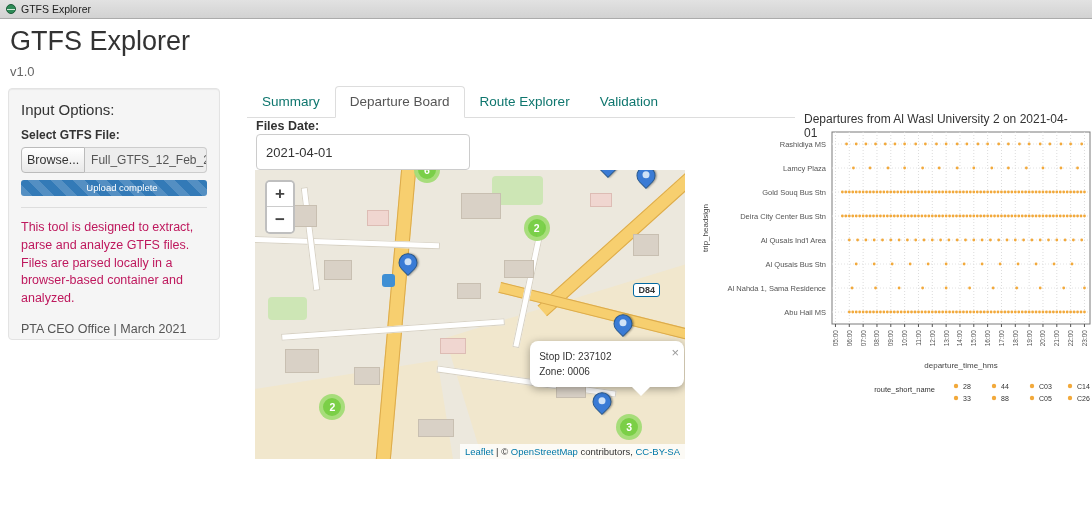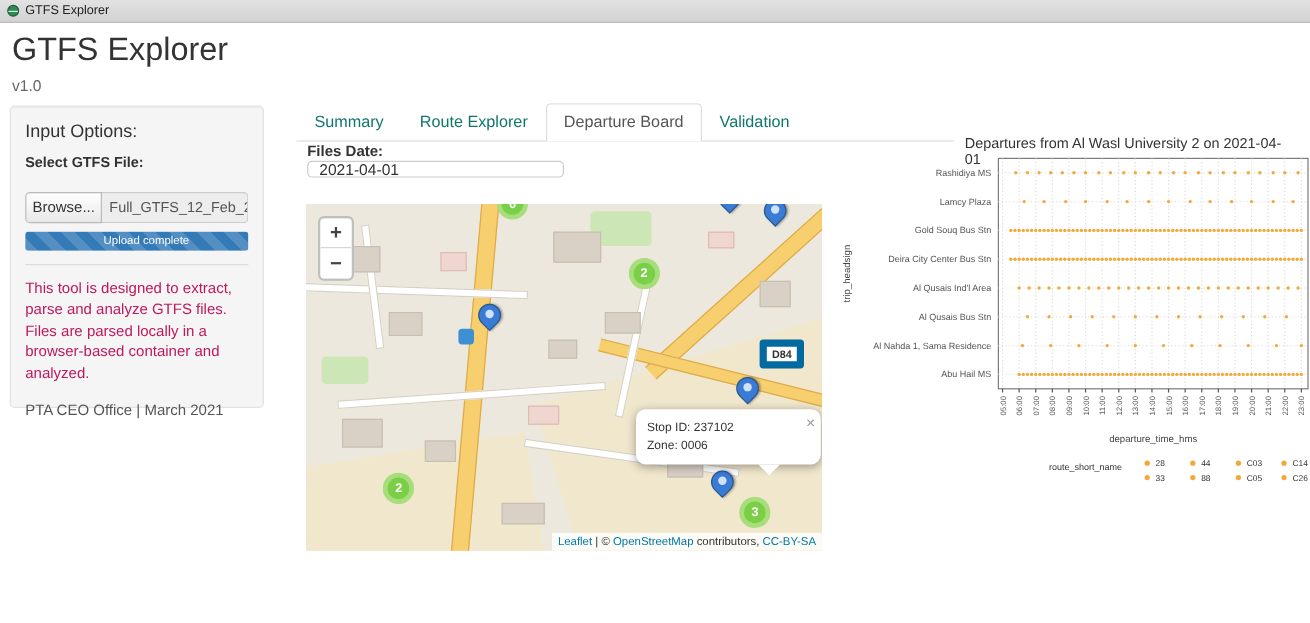--- a/index.html
+++ b/index.html
@@ -17,21 +17,21 @@
 
   
   .page-title { position:absolute; left:10px; top:26px; font-size:27px; font-weight:400; color:#333; }
   .page-version { position:absolute; left:10px; top:64px; font-size:13px; color:#666; }
 
   
   .well { position:absolute; left:8px; top:88px; width:212px; height:252px;
     background:#f5f5f5; border:1px solid #e3e3e3; border-radius:4px; padding:12px;
     box-shadow:inset 0 1px 1px rgba(0,0,0,.05); }
   .well h2 { font-size:15px; font-weight:400; color:#333; margin-bottom:10px; }
-  .file-label { font-size:12px; font-weight:bold; margin-bottom:18px; }
+  .file-label { font-size:12px; font-weight:bold; margin-bottom:5px; }
   .file-group { display:flex; height:26px; margin-bottom:7px; }
   .browse-btn { background:linear-gradient(#ffffff,#e8e8e8); border:1px solid #bbb;
     border-radius:4px 0 0 4px; font-size:12.5px; color:#333; padding:0 5px; cursor:pointer; }
   .file-name { flex:1; background:#ededed; border:1px solid #ccc; border-left:none;
     border-radius:0 4px 4px 0; font-size:12px; color:#555; padding:5px 6px;
     white-space:nowrap; overflow:hidden; }
   .progress { height:16px; border-radius:3px; background:#337ab7; position:relative;
     background-image:repeating-linear-gradient(45deg, rgba(255,255,255,.16) 0 8px, rgba(255,255,255,0) 8px 16px); }
   .progress span { position:absolute; left:16px; right:0; top:2px; text-align:center;
     font-size:9.5px; color:#fff; }
@@ -41,21 +41,21 @@
 
   
   .tab-bar { position:absolute; left:247px; top:86px; width:548px; display:flex;
     border-bottom:1px solid #ddd; }
   .tab { font-size:13.5px; padding:7px 14px 8px; margin-bottom:-1px; cursor:pointer;
     color:#0f766e; border:1px solid transparent; border-radius:4px 4px 0 0; }
   .tab.active { color:#555; background:#fff; border-color:#ddd #ddd #fff; cursor:default; }
 
   
   .date-label { position:absolute; left:256px; top:119px; font-size:12.5px; font-weight:bold; }
-  .date-input { position:absolute; left:256px; top:134px; width:214px; height:14px;
+  .date-input { position:absolute; left:256px; top:134px; width:214px; height:36px;
     border:1px solid #ccc; border-radius:4px; font-size:13px; color:#333; padding:0 9px;
     font-family:"Liberation Sans", sans-serif; background:#fff; }
 
   
   .map { position:absolute; left:255px; top:170px; width:430px; height:289px;
     background:#ece8dd; overflow:hidden; }
   .map .shape { position:absolute; }
   .road-main { background:#f7cf6f; border-left:1px solid #dcab4c; border-right:1px solid #dcab4c; }
   .road-main-h { background:#f7cf6f; border-top:1px solid #dcab4c; border-bottom:1px solid #dcab4c; }
   .road-white { background:#ffffff; border:1px solid #d8d2c4; }
@@ -77,21 +77,21 @@
     transform:translate(-50%,-50%); cursor:pointer; }
   .cluster span { font-size:10.5px; font-weight:bold; color:#fff; }
 
   .pin { position:absolute; width:19px; height:19px; z-index:18; cursor:pointer;
     transform:translate(-50%,-94%); }
   .pin .drop { width:19px; height:19px; background:#3a7bd5; border:1px solid #28598f;
     border-radius:50% 50% 50% 0; transform:rotate(-45deg); box-shadow:1px 1px 2px rgba(0,0,0,.35); }
   .pin .dot { position:absolute; left:6px; top:5px; width:7px; height:7px; border-radius:50%;
     background:#cfe2f7; }
 
-  .road-badge { position:absolute; z-index:15; background:#fff; border:6px solid #0369a1;
+  .road-badge { position:absolute; z-index:15; background:#fff; border:1px solid #0369a1;
     border-radius:3px; font-size:9px; font-weight:bold; color:#333; padding:1px 4px; }
 
   .popup { position:absolute; z-index:40; width:154px; background:#fff; border-radius:8px;
     box-shadow:0 2px 8px rgba(0,0,0,.35); padding:8px 9px; font-size:10px; line-height:1.5; color:#333; }
   .popup::after { content:""; position:absolute; bottom:-9px; left:66%;
     border:9px solid transparent; border-top-color:#fff; border-bottom:none; }
   .popup-close { position:absolute; right:5px; top:2px; font-size:13px; color:#999; cursor:pointer; }
 
   .attribution { position:absolute; right:0; bottom:0; z-index:30;
     background:rgba(255,255,255,.8); font-size:9.5px; color:#333; padding:2px 5px; }
@@ -124,22 +124,22 @@
   <div class="progress">
     <span>Upload complete</span>
   </div>
   <hr>
   <p>This tool is designed to extract, parse and analyze GTFS files. Files are parsed locally in a browser-based container and analyzed.</p>
   <div class="footer-note">PTA CEO Office | March 2021</div>
 </div>
 
 <div class="tab-bar">
     <div class="tab">Summary</div>
+    <div class="tab active">Departure Board</div>
     <div class="tab">Route Explorer</div>
-    <div class="tab active">Departure Board</div>
     <div class="tab">Validation</div>
   </div>
 
 <div class="date-label">Files Date:</div>
 <input class="date-input" type="text" value="2021-04-01" style="">
 
 <div class="map">
 
   <div class="shape area-tan" style="left:50%;top:40%;width:75%;height:75%;transform:rotate(-17deg);"></div>
   <div class="shape area-tan" style="left:-10%;top:72%;width:55%;height:45%;transform:rotate(-9deg);"></div>

